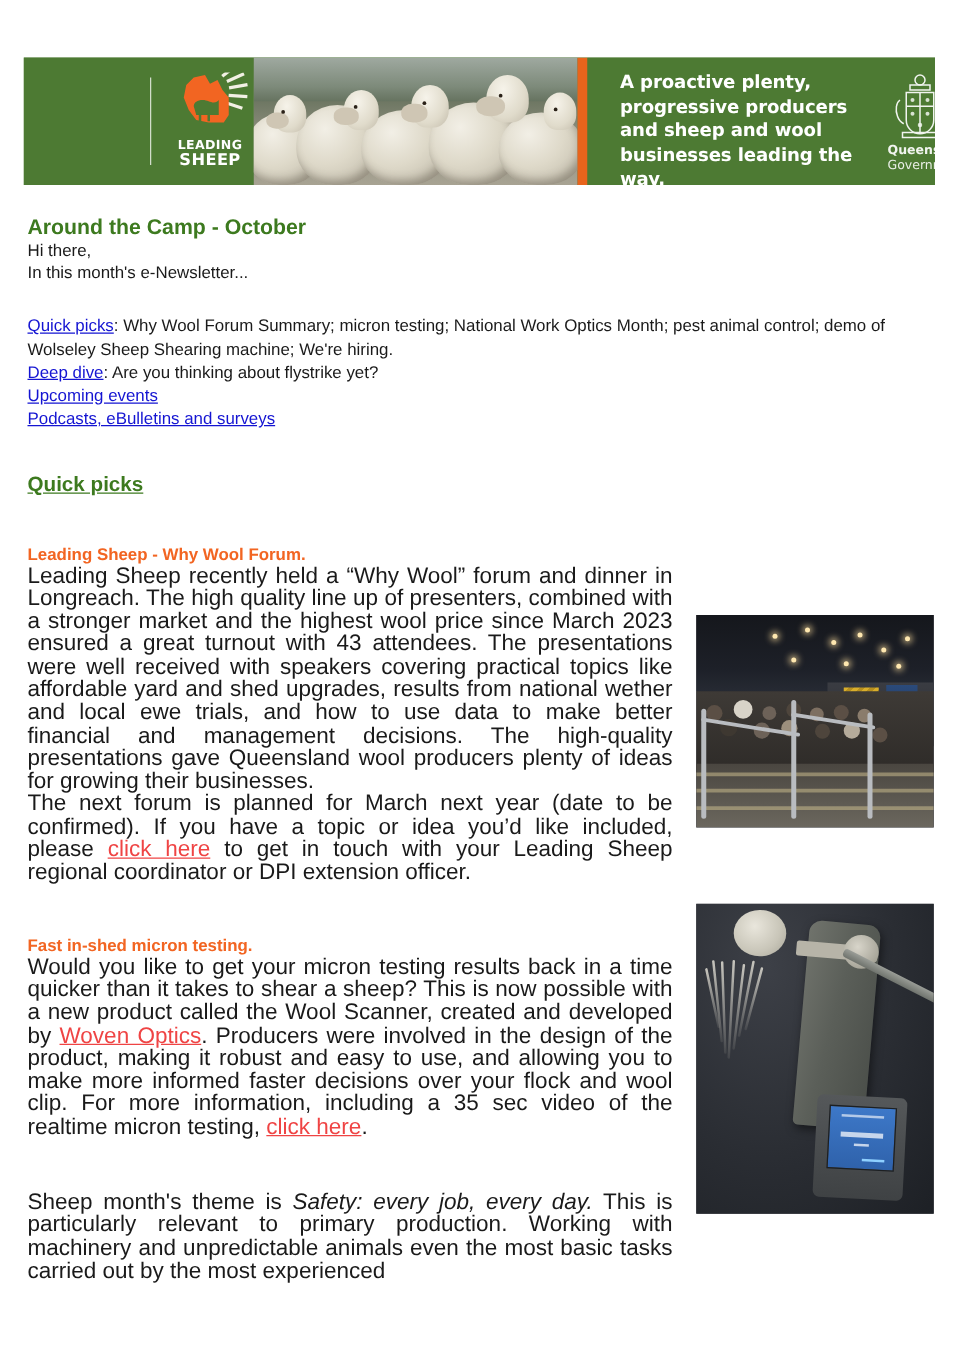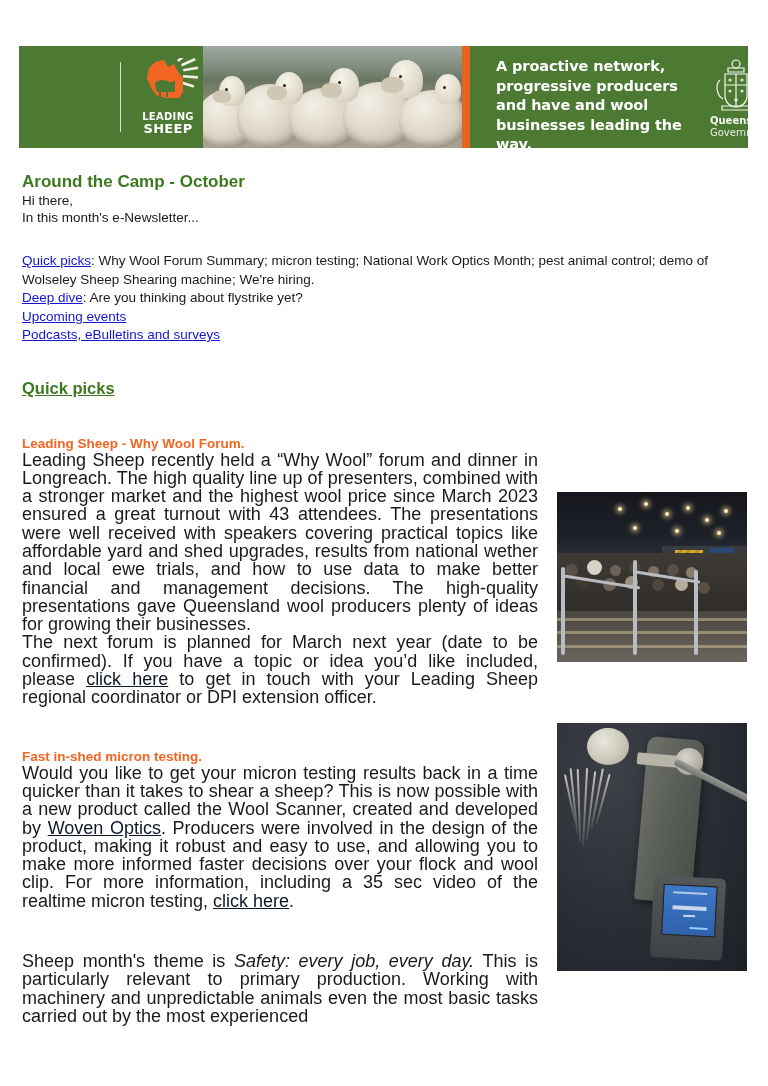--- a/index.html
+++ b/index.html
@@ -198,21 +198,21 @@
   .toc .toc-line {
     font-size: 13.5px;
     line-height: 18.5px;
     color: #1a1a1a;
   }
   a.link-blue {
     color: #1414d2;
     text-decoration: underline;
   }
   a.link-purple {
-    color: #0f172a;
+    color: #ef4444;
     text-decoration: underline;
   }
   h2.section-title {
     margin: 34px 0 0 0;
     font-size: 16.5px;
     font-weight: bold;
     color: #3d7a1f;
     text-decoration: underline;
     display: inline-block;
   }
@@ -438,21 +438,21 @@
       <div class="sheep-face" style="left:178px; top:31px; width:23px; height:16px;"></div>
       <div class="sheep-eye" style="left:196px; top:29px;"></div>
 
       <div class="sheep-head" style="left:232px; top:28px; width:26px; height:30px;"></div>
       <div class="sheep-eye" style="left:240px; top:40px;"></div>
     </div>
 
     <div class="banner-orange-bar"></div>
 
     <div class="banner-green-right">
-      <div class="tagline">A proactive network, progressive producers and have and wool businesses leading the way.</div>
+      <div class="tagline">A proactive plenty, progressive producers and sheep and wool businesses leading the way.</div>
 
       <div class="qld-logo">
         <svg class="qld-crest" viewBox="0 0 48 56">
           <g fill="none" stroke="#ffffff" stroke-width="1.2">
             <path d="M24 4 a4 4 0 0 1 4 4 a4 4 0 0 1 -8 0 a4 4 0 0 1 4 -4 z"></path>
             <path d="M16 12 h16 v4 h-16 z"></path>
             <path d="M13 18 h22 v22 a11 11 0 0 1 -11 11 a11 11 0 0 1 -11 -11 z"></path>
             <path d="M24 18 v33 M13 29 h22"></path>
             <path d="M8 24 c-3 2 -4 8 -2 13 c1 3 3 5 5 6"></path>
             <path d="M40 24 c3 2 4 8 2 13 c-1 3 -3 5 -5 6"></path>

